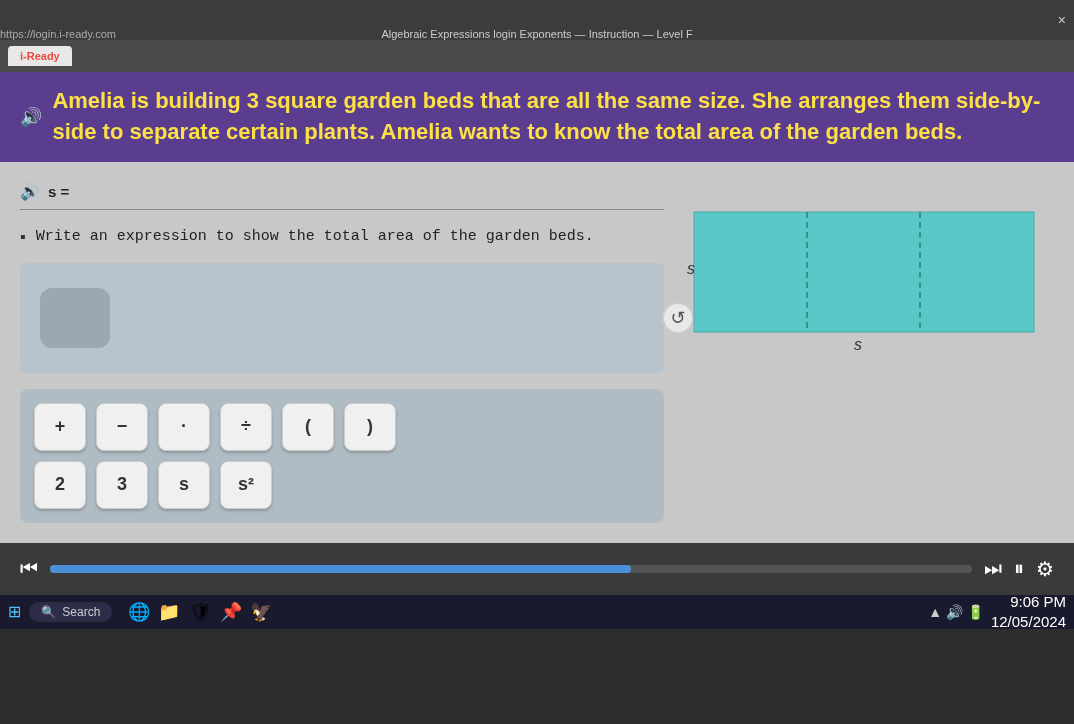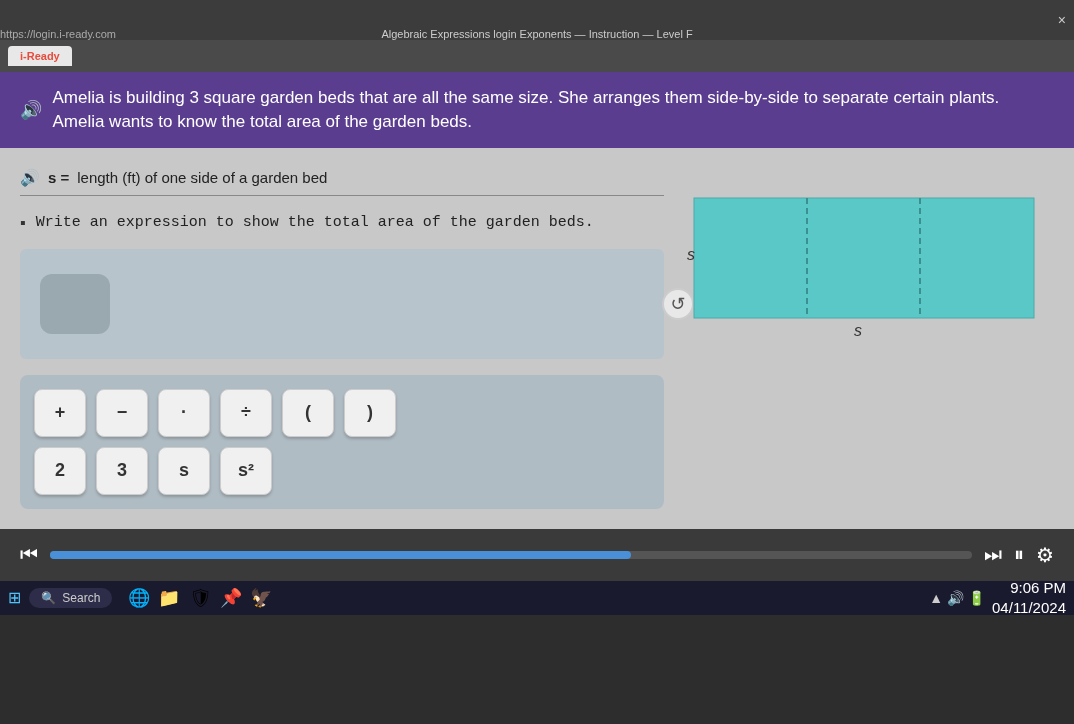--- a/index.html
+++ b/index.html
@@ -78,23 +78,23 @@
 
     
     .purple-banner {
       background: #5b3d8f;
       padding: 14px 20px;
       display: flex;
       align-items: center;
       gap: 10px;
     }
     .banner-text {
-      color: #ffffff;
-      font-size: 17px;
-      font-weight: normal;
+      color: #fde047;
+      font-size: 22px;
+      font-weight: bold;
       line-height: 1.4;
     }
     .speaker-icon {
       color: white;
       font-size: 18px;
       flex-shrink: 0;
     }
 
     
     .content-area {
@@ -366,21 +366,20 @@
 
   <div class="content-area">
 
     <div class="left-panel">
 
       <div class="variable-def">
         <span class="variable-icon">🔊</span>
         <span class="variable-text">
           <strong>s =</strong>
         </span>
-        <span class="variable-text">length (ft) of one side of a garden bed</span>
       </div>
 
       <div class="task-instruction">
         <span class="task-bullet">▪</span>
         <span class="task-text">Write an expression to show the total area of the garden beds.</span>
       </div>
 
       <div style="position:relative; display:inline-block;">
         <div class="expression-area">
           <div class="expression-box"></div>
@@ -453,16 +452,16 @@
     <span class="taskbar-icon">🦅</span>
   </div>
   <div class="taskbar-right">
     <div class="taskbar-sys-icons">
       <span class="sys-icon">▲</span>
       <span class="sys-icon">🔊</span>
       <span class="sys-icon">🔋</span>
     </div>
     <div class="taskbar-time">
       <div>9:06 PM</div>
-      <div>04/11/2024</div>
+      <div>12/05/2024</div>
     </div>
   </div>
 </div>
 
 </body></html>

